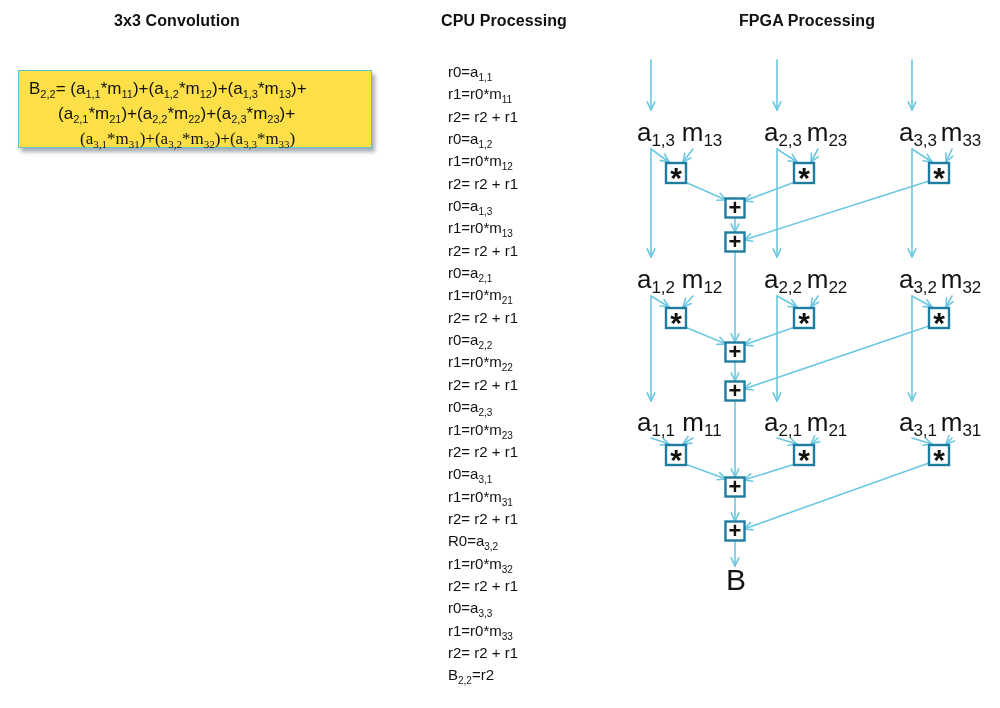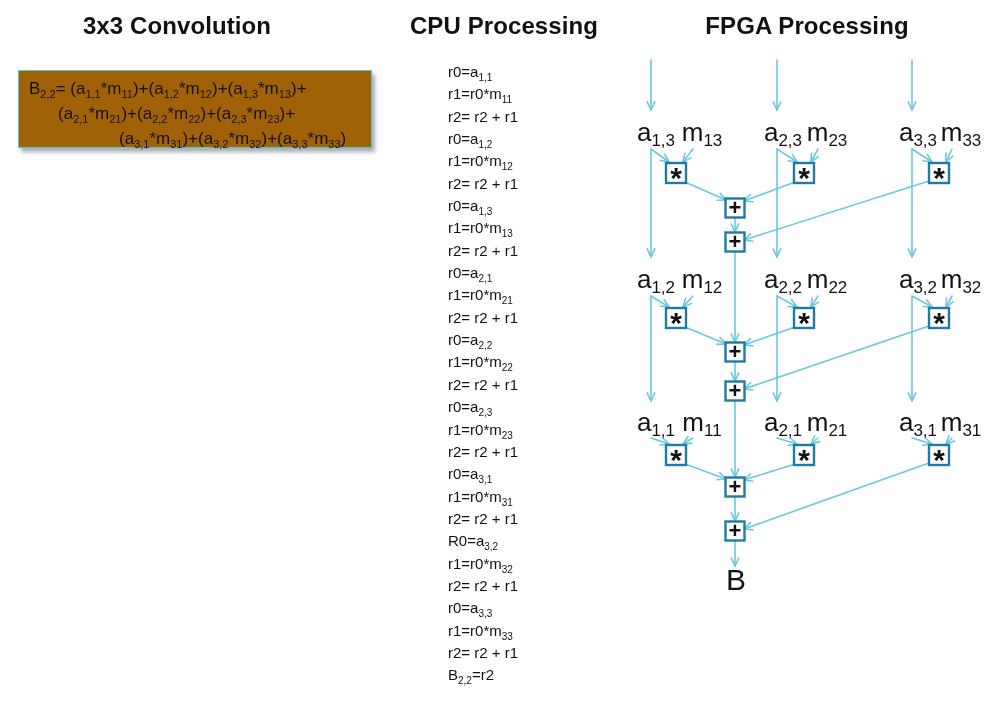--- a/index.html
+++ b/index.html
@@ -1,21 +1,21 @@
 <!DOCTYPE html>
 <html><head>
 <meta charset="utf-8">
 <style>
   html,body{margin:0;padding:0;background:#ffffff;}
   body{width:1000px;height:708px;overflow:hidden;
        font-family:"Liberation Sans",sans-serif;color:#111;}
   .stage{position:relative;width:1000px;height:708px;background:#fff;}
 
   .hdr{position:absolute;top:12px;width:300px;text-align:center;
-       font-weight:700;font-size:24px;letter-spacing:.1px;}
+       font-weight:700;font-size:16px;letter-spacing:.1px;}
   #h-conv{left:27px;}
   #h-cpu{left:354px;}
   #h-fpga{left:657px;}
 
   .formula-box{position:absolute;left:18px;top:70px;width:354px;height:78px;
        box-sizing:border-box;padding-top:5px;
        border:1px solid #5ec6c6;
        box-shadow:3px 4px 4px rgba(105,120,132,.6);}
   .f-line{font-size:17px;line-height:25px;white-space:nowrap;}
   .f-line sub{font-size:11px;line-height:0;}
@@ -27,24 +27,24 @@
   #fpga-svg{position:absolute;left:0;top:0;}
 </style>
 </head>
 <body>
 
 <div class="stage">
   <div class="hdr" id="h-conv">3x3 Convolution</div>
   <div class="hdr" id="h-fpga">FPGA Processing</div>
   <div class="hdr" id="h-cpu">CPU Processing</div>
 
-  <div class="formula-box" id="formula-box" style="background: #a16207;">
+  <div class="formula-box" id="formula-box" style="background: #fde047;">
       <div class="f-line" style="margin-left: 10px;">B<sub>2,2</sub>= (a<sub>1,1</sub>*m<sub>11</sub>)+(a<sub>1,2</sub>*m<sub>12</sub>)+(a<sub>1,3</sub>*m<sub>13</sub>)+</div>
       <div class="f-line" style="margin-left: 39px;">(a<sub>2,1</sub>*m<sub>21</sub>)+(a<sub>2,2</sub>*m<sub>22</sub>)+(a<sub>2,3</sub>*m<sub>23</sub>)+</div>
-      <div class="f-line" style="margin-left: 100px;">(a<sub>3,1</sub>*m<sub>31</sub>)+(a<sub>3,2</sub>*m<sub>32</sub>)+(a<sub>3,3</sub>*m<sub>33</sub>)</div>
+      <div class="f-line" style="margin-left: 61px; font-family: Liberation Serif, serif;">(a<sub>3,1</sub>*m<sub>31</sub>)+(a<sub>3,2</sub>*m<sub>32</sub>)+(a<sub>3,3</sub>*m<sub>33</sub>)</div>
     </div>
 
   <div class="cpu-list" id="cpu-list">
       <div class="cpu-line">r0=a<sub>1,1</sub></div>
       <div class="cpu-line">r1=r0*m<sub>11</sub></div>
       <div class="cpu-line">r2= r2 + r1</div>
       <div class="cpu-line">r0=a<sub>1,2</sub></div>
       <div class="cpu-line">r1=r0*m<sub>12</sub></div>
       <div class="cpu-line">r2= r2 + r1</div>
       <div class="cpu-line">r0=a<sub>1,3</sub></div>

